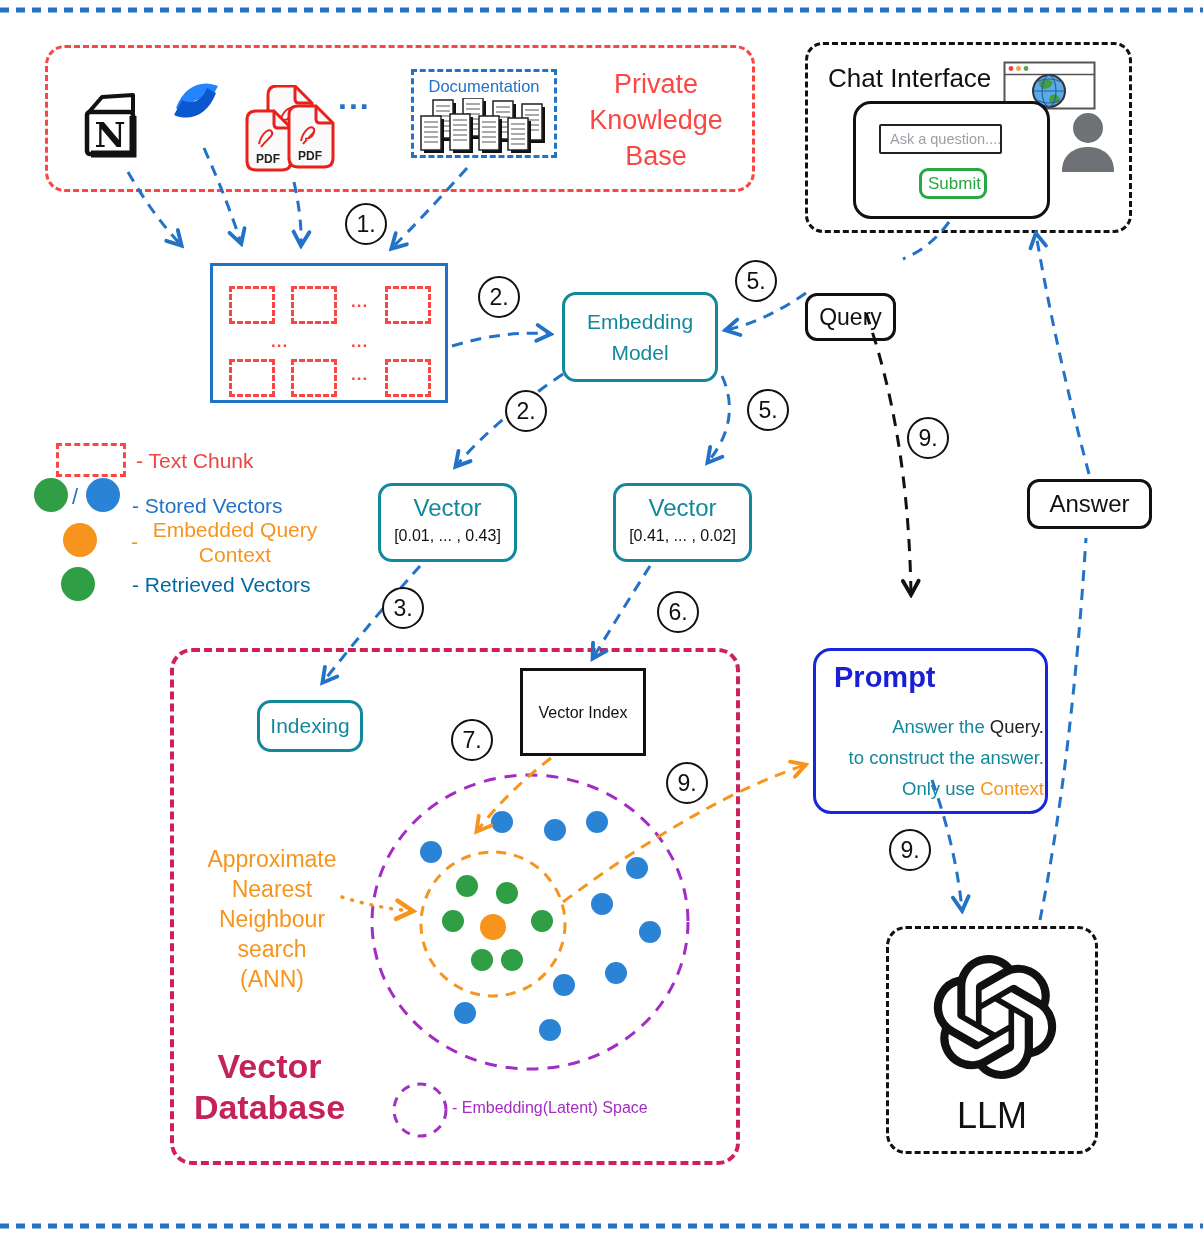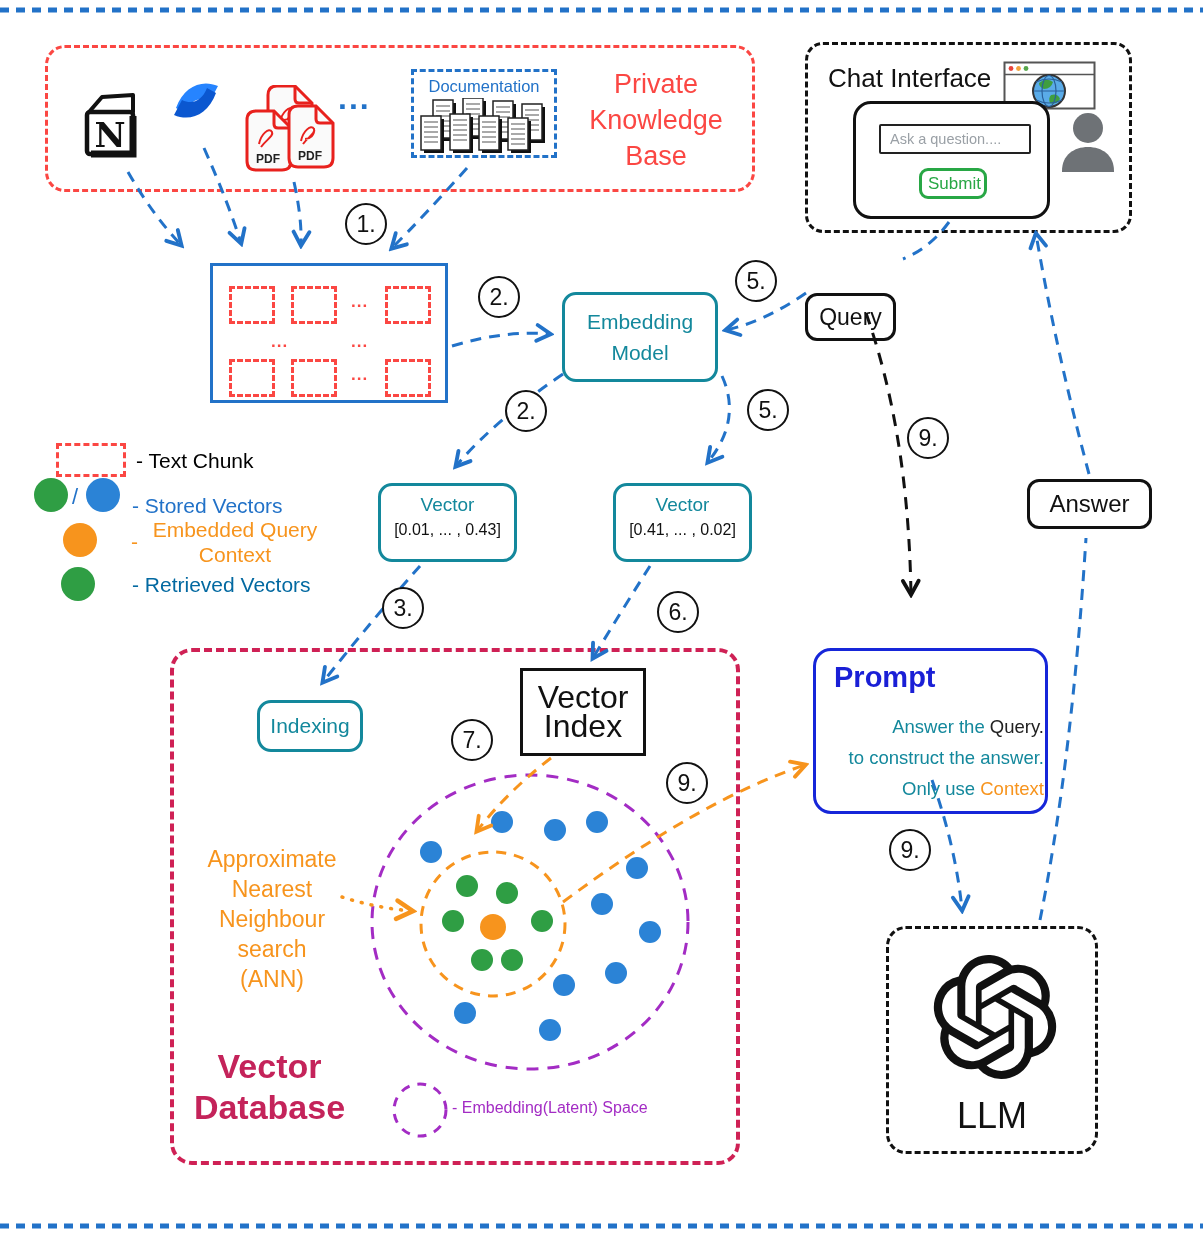--- a/index.html
+++ b/index.html
@@ -8,40 +8,40 @@
   .abs{position:absolute;box-sizing:border-box;}
   .ctr{display:flex;align-items:center;justify-content:center;text-align:center;}
   
   .pkb-box{left:45px;top:45px;width:710px;height:147px;border:3.5px dashed #FB4743;border-radius:20px;}
   .pkb-title{left:570px;top:66px;width:172px;font-size:27px;line-height:36px;font-weight:500;color:#FB4743;text-align:center;}
   .doc-box{left:411px;top:69px;width:146px;height:89px;border:3px dashed #2272C8;}
   .doc-label{left:0px;top:5px;width:140px;text-align:center;font-size:16.5px;font-weight:500;color:#2272C8;}
   .chat-box{left:805px;top:42px;width:327px;height:191px;border:3.5px dashed #111;border-radius:18px;}
   .chat-title{left:20px;top:18px;font-size:26px;font-weight:500;color:#111;}
   .chat-inner{left:45px;top:56px;width:197px;height:118px;border:3px solid #111;border-radius:18px;background:#fff;}
-  .chat-input{left:23px;top:20px;width:152px;height:30px;border:2.5px solid #222;border-radius:2px;
+  .chat-input{left:23px;top:20px;width:123px;height:30px;border:2.5px solid #222;border-radius:2px;
               font-size:14.5px;color:#333;padding:0 0 0 9px;outline:none;background:#fff;
               font-family:"Liberation Sans",sans-serif;}
   .chat-input::placeholder{color:#9aa0a6;}
   .submit-btn{left:63px;top:64px;width:68px;height:31px;border:3px solid #28A745;border-radius:9px;
               background:#fff;color:#28A745;font-size:17px;font-weight:500;}
   .chunks-box{left:210px;top:263px;width:238px;height:140px;border:3px solid #2272C8;}
   .chunk{width:46px;height:38px;border:3px dashed #FB4743;}
   .red-dots{color:#FB4743;font-weight:bold;font-size:17px;letter-spacing:1px;}
   .blue-dots{left:338px;top:80px;color:#2272C8;font-weight:bold;font-size:32px;letter-spacing:2px;}
   .teal-box{border:3px solid #13889C;border-radius:14px;color:#13889C;background:#fff;}
   .embed-box{left:562px;top:292px;width:156px;height:90px;font-size:21px;line-height:31px;font-weight:500;}
   .query-box{left:805px;top:261px;width:91px;height:48px;border:3px solid #111;border-radius:12px;font-size:23px;background:#fff;margin-top:32px;}
   .answer-box{left:1027px;top:479px;width:125px;height:50px;border:3px solid #111;border-radius:12px;font-size:24px;background:#fff;}
   .vec-box{top:483px;width:139px;height:79px;padding-top:8px;display:block;text-align:center;}
-  .vec-title{font-size:19px;font-weight:500;color:#13889C;}
+  .vec-title{font-size:24px;font-weight:500;color:#13889C;}
   .vec-val{font-size:16px;color:#111;margin-top:5px;}
   .vdb-box{left:170px;top:648px;width:570px;height:517px;border:4px dashed #CF2155;border-radius:22px;}
   .indexing-box{left:257px;top:700px;width:106px;height:52px;font-size:21px;font-weight:500;}
-  .vindex-box{left:520px;top:668px;width:126px;height:88px;border:3.5px solid #111;font-size:32px;line-height:29px;background:#fff;}
+  .vindex-box{left:520px;top:668px;width:126px;height:88px;border:3.5px solid #111;font-size:16px;line-height:29px;background:#fff;}
   .ann-text{left:188px;top:844px;width:168px;text-align:center;font-size:23px;line-height:30px;font-weight:500;color:#F7941D;}
   .vdb-title{left:182px;top:1046px;width:175px;text-align:center;font-size:34px;line-height:41px;font-weight:bold;color:#C4235A;}
   .space-legend{left:452px;top:1099px;font-size:16px;font-weight:500;color:#A32CC4;}
   .prompt-box{left:813px;top:648px;width:235px;height:166px;border:3.5px solid #1626D9;border-radius:18px;background:#fff;padding-left:22px;}
   .prompt-title{left:18px;top:10px;font-size:29px;font-weight:bold;color:#1A1FD6;}
   .prompt-lines{left:18px;top:60px;width:210px;font-size:18.5px;line-height:31px;text-align:right;}
   .t-teal{color:#13889C;} .t-black{color:#222;} .t-orange{color:#F7941D;}
   .llm-box{left:886px;top:926px;width:212px;height:228px;border:3.5px dashed #111;border-radius:20px;}
   .llm-label{left:0;top:166px;width:100%;text-align:center;font-size:36px;color:#111;}
   
@@ -198,21 +198,21 @@
   <div class="abs teal-box vec-box" style="left:378px;">
     <div class="vec-title">Vector</div>
     <div class="vec-val">[0.01, ... , 0.43]</div>
   </div>
   <div class="abs teal-box vec-box" style="left:613px;">
     <div class="vec-title">Vector</div>
     <div class="vec-val">[0.41, ... , 0.02]</div>
   </div>
 
   <div class="abs lg-rect"></div>
-  <div class="abs lg-text" style="left:136px;top:449px;color:#000000;">- Text Chunk</div>
+  <div class="abs lg-text" style="left:136px;top:449px;color:#ef4444;">- Text Chunk</div>
 
   <div class="abs lg-dot" style="left:34px;top:478px;background:#2F9E44;"></div>
   <div class="abs lg-text" style="left:72px;top:484px;color:#2272C8;font-size:22px;">/</div>
   <div class="abs lg-dot" style="left:86px;top:478px;background:#2B83D6;"></div>
   <div class="abs lg-text" style="left:132px;top:485px;color:#2272C8;margin-top:9px;">- Stored Vectors</div>
 
   <div class="abs lg-dot" style="left:63px;top:523px;background:#F7941D;"></div>
   <div class="abs lg-text" style="left:131px;top:530px;color:#F7941D;">-</div>
   <div class="abs lg-text" style="left:144px;top:517px;width:182px;text-align:center;color:#F7941D;line-height:25px;">Embedded Query Context</div>
 

